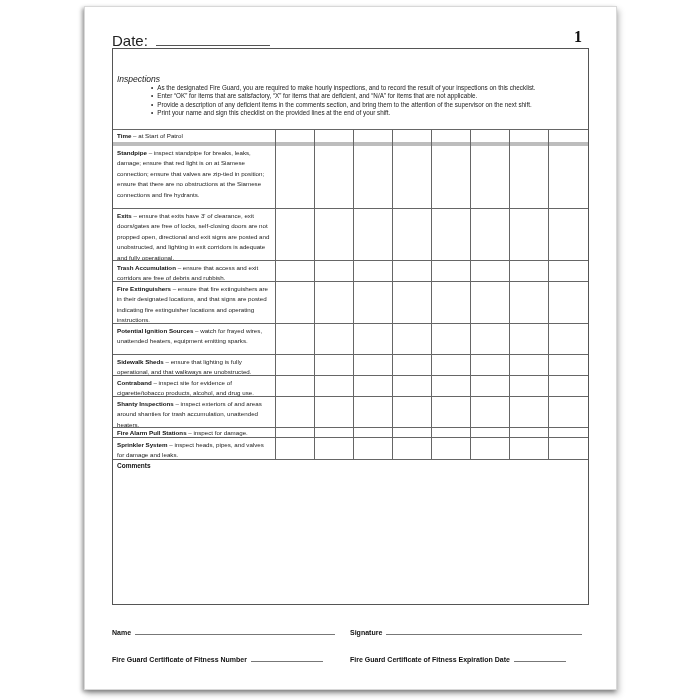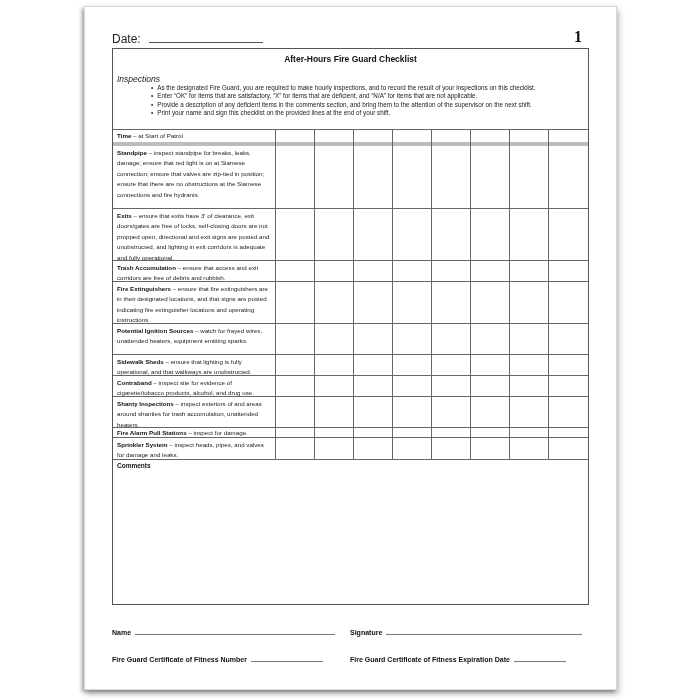--- a/index.html
+++ b/index.html
@@ -6,21 +6,21 @@
     body {
       width: 700px; height: 700px; background: #ffffff; position: relative; overflow: hidden;
       font-family: "Liberation Sans", sans-serif; color: #1a1a1a;
     }
     .page {
       position: absolute; left: 84px; top: 6px; width: 531px; height: 682px;
       background: #ffffff;
       box-shadow: -2px 2px 4px rgba(0,0,0,0.35), 2px 4px 6px rgba(0,0,0,0.25);
       border: 1px solid #d8d8d8;
     }
-    .date-row { position: absolute; left: 27px; top: 25px; font-size: 12px; color: #222; }
+    .date-row { position: absolute; left: 27px; top: 25px; font-size: 15px; color: #222; }
     .date-line { display: inline-block; width: 114px; border-bottom: 1px solid #555; margin-left: 8px; height: 8px; vertical-align: baseline; }
     .page-num {
       position: absolute; right: 34px; top: 21px; font-family: "Liberation Serif", serif;
       font-weight: bold; font-size: 16px; color: #111;
     }
     .frame {
       position: absolute; left: 27px; top: 41px; width: 475px; height: 555px;
       border: 1px solid #555;
     }
     .title {
@@ -50,21 +50,20 @@
 <body>
 
 <div class="page">
 
   <div class="date-row">
     <span>Date:</span><span class="date-line"></span>
   </div>
   <div class="page-num">1</div>
 
   <div class="frame">
-    <div class="title">After-Hours Fire Guard Checklist</div>
     <div class="instr-head">Inspections</div>
     <ul class="instr-list">
       <li>As the designated Fire Guard, you are required to make hourly inspections, and to record the result of your inspections on this checklist.</li>
       <li>Enter “OK” for items that are satisfactory, “X” for items that are deficient, and “N/A” for items that are not applicable.</li>
       <li>Provide a description of any deficient items in the comments section, and bring them to the attention of the supervisor on the next shift.</li>
       <li>Print your name and sign this checklist on the provided lines at the end of your shift.</li>
     </ul>
 
     <div class="grid">
 

